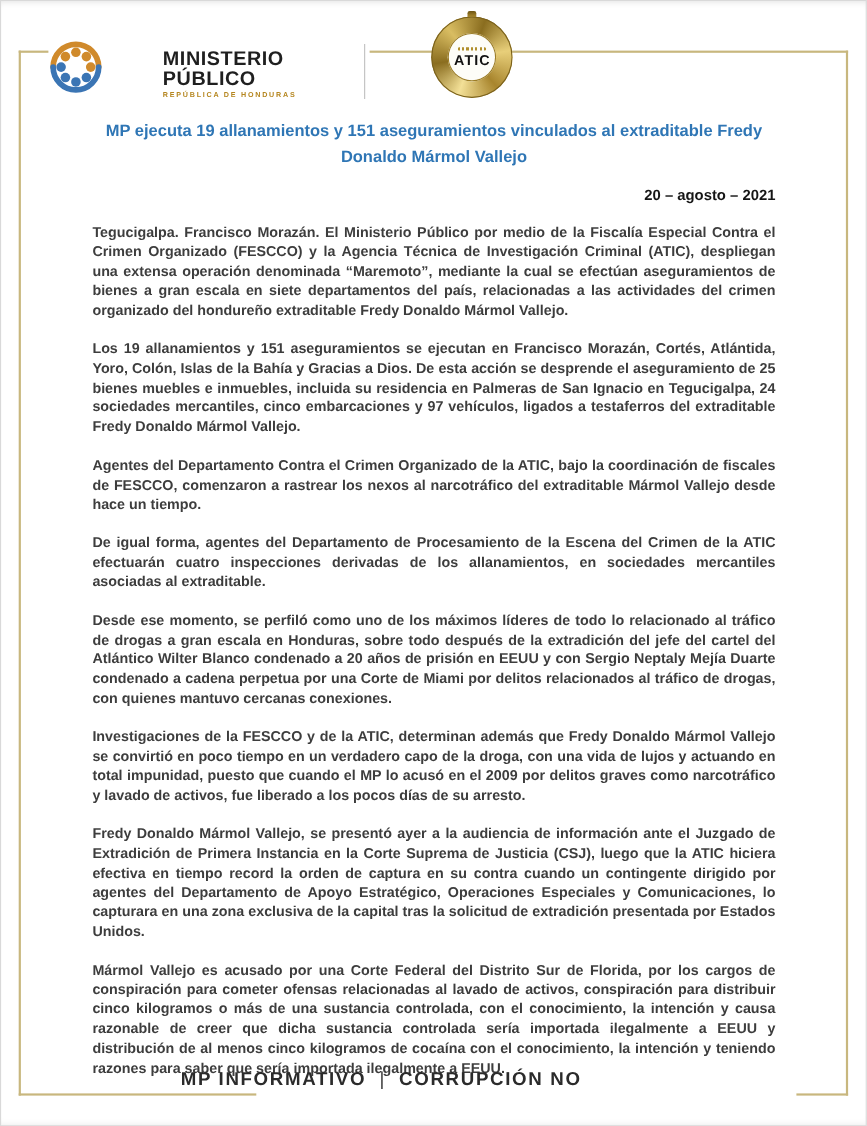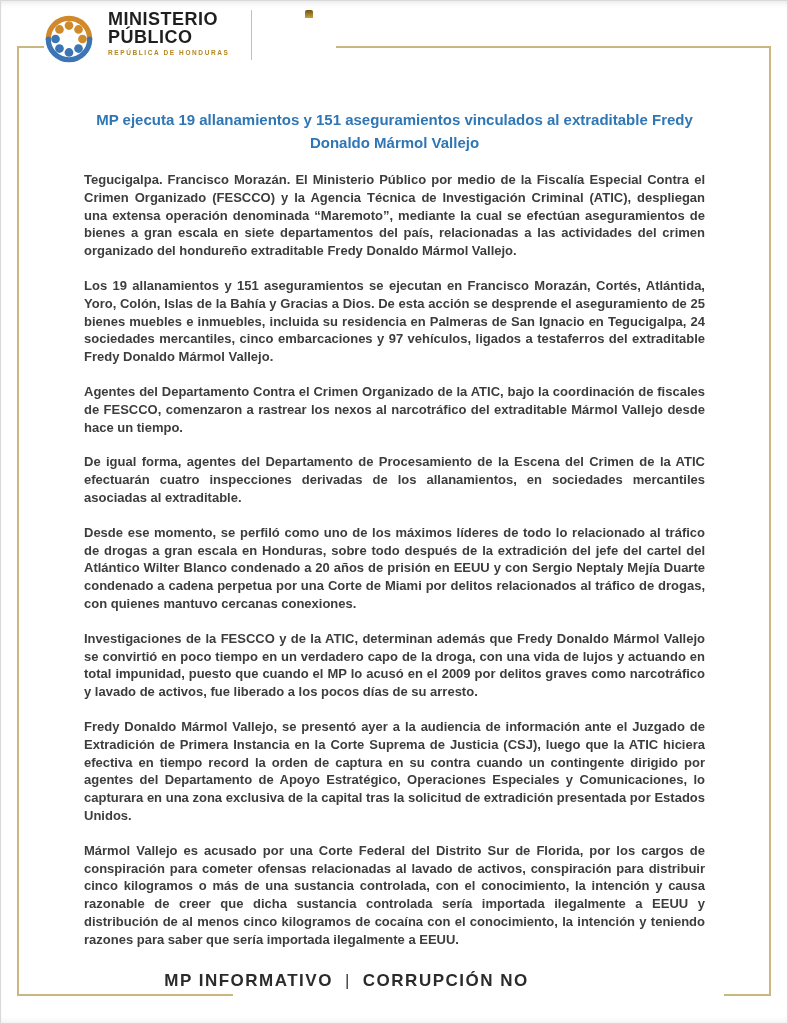--- a/index.html
+++ b/index.html
@@ -13,21 +13,21 @@
   
   .gold { position:absolute; background:#c8b77e; }
   .g-left-v   { left:17px;  top:46px;  width:2px;  height:950px; }
   .g-right-v  { left:769px; top:46px;  width:2px;  height:950px; }
   .g-top-left { left:17px;  top:46px;  width:27px; height:2px; }
   .g-top-right{ left:336px; top:46px;  width:435px;height:2px; }
   .g-bot-left { left:17px;  top:994px; width:216px;height:2px; }
   .g-bot-right{ left:724px; top:994px; width:47px; height:2px; }
 
   
-  .header { position:absolute; left:40px; top:10px; height:80px; display:flex; align-items:flex-start; }
+  .header { position:absolute; left:40px; top:10px; height:80px; display:flex; align-items:flex-end;gap:40px; }
   .mp-logo { width:58px; height:58px; flex:0 0 auto; }
   .wordmark { margin-left:10px; }
   .wm-line { font-size:18px; font-weight:bold; color:#1f1f1f; line-height:1.0; letter-spacing:.5px; }
   .wm-sub  { margin-top:3px; font-size:6.5px; font-weight:bold; color:#b5861f; letter-spacing:1.6px; }
   .logo-divider { width:1px; height:50px; background:#bfbfbf; margin:0 18px 0 22px; }
   .atic-wrap { position:relative; width:78px; height:80px; }
   .atic-crest { position:absolute; left:35px; top:0; width:8px; height:8px; background:linear-gradient(#6d5413,#c8a33a); border-radius:2px 2px 0 0; }
   .atic-ring {
     position:absolute; left:2px; top:5px; width:74px; height:74px; border-radius:50%;
     background:conic-gradient(from 20deg, #8a6d1f, #e8cf7a, #a8852d, #f3e097, #8a6d1f, #d9bd62, #8a6d1f);
@@ -81,25 +81,32 @@
     <circle cx="15" cy="28" r="4.2" fill="#3B75B4"></circle>
   </svg>
   <div class="wordmark">
     <div class="wm-line">MINISTERIO</div>
     <div class="wm-line">PÚBLICO</div>
     <div class="wm-sub">REPÚBLICA DE HONDURAS</div>
   </div>
   <div class="logo-divider"></div>
   <div class="atic-wrap">
     <div class="atic-crest"></div>
+    <div class="atic-ring">
+      <div class="atic-inner">
+        <div class="atic-arc"></div>
+        <span class="atic-label">ATIC</span>
+      </div>
+    </div>
   </div>
 </div>
 
 <div class="content">
   <div class="headline">MP ejecuta 19 allanamientos y 151 aseguramientos vinculados al extraditable Fredy Donaldo Mármol Vallejo</div>
+  <div class="doc-date">20 – agosto – 2021</div>
   <div class="paras">
     <p>Tegucigalpa. Francisco Morazán. El Ministerio Público por medio de la Fiscalía Especial Contra el Crimen Organizado (FESCCO) y la Agencia Técnica de Investigación Criminal (ATIC), despliegan una extensa operación denominada “Maremoto”, mediante la cual se efectúan aseguramientos de bienes a gran escala en siete departamentos del país, relacionadas a las actividades del crimen organizado del hondureño extraditable Fredy Donaldo Mármol Vallejo.</p>
     <p>Los 19 allanamientos y 151 aseguramientos se ejecutan en Francisco Morazán, Cortés, Atlántida, Yoro, Colón, Islas de la Bahía y Gracias a Dios. De esta acción se desprende el aseguramiento de 25 bienes muebles e inmuebles, incluida su residencia en Palmeras de San Ignacio en Tegucigalpa, 24 sociedades mercantiles, cinco embarcaciones y 97 vehículos, ligados a testaferros del extraditable Fredy Donaldo Mármol Vallejo.</p>
     <p>Agentes del Departamento Contra el Crimen Organizado de la ATIC, bajo la coordinación de fiscales de FESCCO, comenzaron a rastrear los nexos al narcotráfico del extraditable Mármol Vallejo desde hace un tiempo.</p>
     <p>De igual forma, agentes del Departamento de Procesamiento de la Escena del Crimen de la ATIC efectuarán cuatro inspecciones derivadas de los allanamientos, en sociedades mercantiles asociadas al extraditable.</p>
     <p>Desde ese momento, se perfiló como uno de los máximos líderes de todo lo relacionado al tráfico de drogas a gran escala en Honduras, sobre todo después de la extradición del jefe del cartel del Atlántico Wilter Blanco condenado a 20 años de prisión en EEUU y con Sergio Neptaly Mejía Duarte condenado a cadena perpetua por una Corte de Miami por delitos relacionados al tráfico de drogas, con quienes mantuvo cercanas conexiones.</p>
     <p>Investigaciones de la FESCCO y de la ATIC, determinan además que Fredy Donaldo Mármol Vallejo se convirtió en poco tiempo en un verdadero capo de la droga, con una vida de lujos y actuando en total impunidad, puesto que cuando el MP lo acusó en el 2009 por delitos graves como narcotráfico y lavado de activos, fue liberado a los pocos días de su arresto.</p>
     <p>Fredy Donaldo Mármol Vallejo, se presentó ayer a la audiencia de información ante el Juzgado de Extradición de Primera Instancia en la Corte Suprema de Justicia (CSJ), luego que la ATIC hiciera efectiva en tiempo record la orden de captura en su contra cuando un contingente dirigido por agentes del Departamento de Apoyo Estratégico, Operaciones Especiales y Comunicaciones, lo capturara en una zona exclusiva de la capital tras la solicitud de extradición presentada por Estados Unidos.</p>
     <p>Mármol Vallejo es acusado por una Corte Federal del Distrito Sur de Florida, por los cargos de conspiración para cometer ofensas relacionadas al lavado de activos, conspiración para distribuir cinco kilogramos o más de una sustancia controlada, con el conocimiento, la intención y causa razonable de creer que dicha sustancia controlada sería importada ilegalmente a EEUU y distribución de al menos cinco kilogramos de cocaína con el conocimiento, la intención y teniendo razones para saber que sería importada ilegalmente a EEUU.</p>
   </div>

